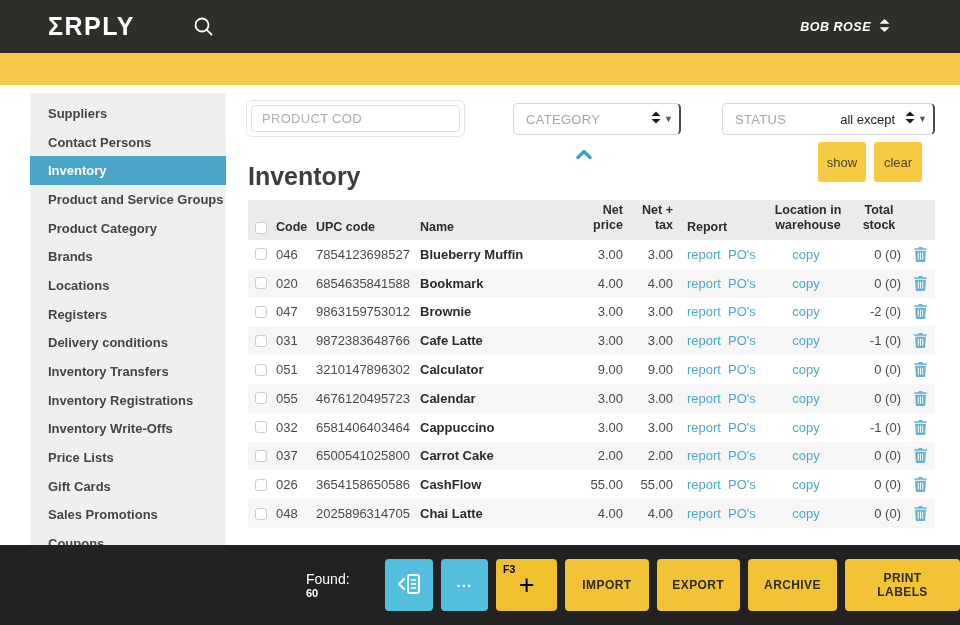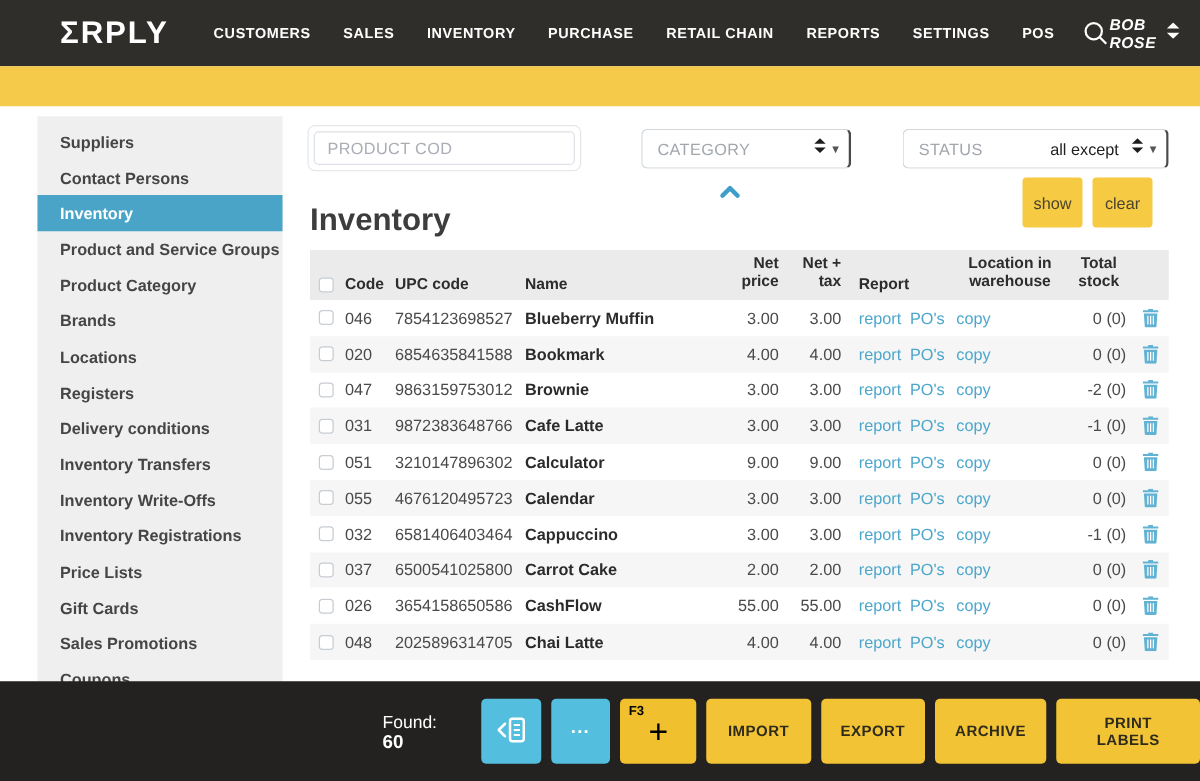--- a/index.html
+++ b/index.html
@@ -75,61 +75,51 @@
   .c { padding:0 2px; }
   .cb-c { display:flex; justify-content:center; }
   .cb { width:12px; height:12px; border:1px solid #c8cdd2; border-radius:3px;
     background:#fff; display:inline-block; cursor:pointer; }
   .name, .h-name { font-weight:700; color:#2b2b2b; }
   .num { text-align:right; padding-right:4px; }
   .h-r { text-align:right; padding-right:4px; }
   .h-c { text-align:center; }
   .rep { padding-left:10px; display:flex; gap:7px; }
   .h-rep { padding-left:10px; }
-  .loc { text-align:left; padding-right:6px; }
+  .loc { text-align:center; padding-right:6px; }
   .lnk { color:var(--link,#4ea7cb); cursor:pointer; text-decoration:none; }
   .trash-c { display:flex; justify-content:center; }
   .trash-btn { color:#62b3d3; cursor:pointer; display:flex; }
 
   
   .actionbar { position:absolute; left:0; bottom:0; width:960px; height:80px;
     background:#232221; z-index:3; display:flex; align-items:center;
     padding-left:278px; gap:8px; }
   .found { color:#fff; margin-right:8px; width:64px;margin-left:28px; }
   .found-label { font-size:14px; }
-  .found-count { font-size:15px; font-weight:700; }
+  .found-count { font-size:11px; font-weight:700; }
   .abtn { height:52px; border:none; border-radius:4px; cursor:pointer;
     font-family:"Liberation Sans",sans-serif; }
   .abtn-blue { width:48px; background:var(--blue-btn,#53bedd); color:#fff;
     display:flex; align-items:center; justify-content:center; }
   .abtn-dots { font-size:15px; font-weight:700; letter-spacing:1px; padding-bottom:8px; }
   .abtn-f3 { width:62px; background:#f0c02f; position:relative; color:#000000; }
   .f3-key { position:absolute; top:4px; left:7px; font-size:10.5px; font-weight:700; }
   .f3-plus { font-size:27px; font-weight:400; line-height:1; }
   .abtn-yellow { background:var(--accent-btn2,#f2c435); color:#2f2b1c;
     font-size:12px; font-weight:700; letter-spacing:.4px; padding:0 14px; }
   .w-import,.w-export { width:84px; } .w-archive { width:90px; } .w-print { width:116px; }
 </style>
 </head>
 <body>
 
 <div class="app">
 
   <header class="topnav">
     <div class="logo">ΣRPLY</div>
-    <nav class="menu" id="main-menu">
-        <div class="menu-item">CUSTOMERS</div>
-        <div class="menu-item">SALES</div>
-        <div class="menu-item">INVENTORY</div>
-        <div class="menu-item">PURCHASE</div>
-        <div class="menu-item">RETAIL CHAIN</div>
-        <div class="menu-item">REPORTS</div>
-        <div class="menu-item">SETTINGS</div>
-        <div class="menu-item">POS</div>
-      </nav>
     <div class="search-btn">
       <svg width="22" height="22" viewBox="0 0 22 22" fill="none" stroke="#fff" stroke-width="1.8">
         <circle cx="9" cy="9" r="6.5"></circle>
           <line x1="13.8" y1="13.8" x2="19" y2="19"></line>
       </svg>
     </div>
     <div class="user">
       <span class="user-name">BOB ROSE</span>
       <span>
         <svg width="11" height="13" viewBox="0 0 11 13" fill="#fff">
@@ -146,22 +136,22 @@
       <div class="side-item">Suppliers</div>
       <div class="side-item">Contact Persons</div>
       <div class="side-item active">Inventory</div>
       <div class="side-item">Product and Service Groups</div>
       <div class="side-item">Product Category</div>
       <div class="side-item">Brands</div>
       <div class="side-item">Locations</div>
       <div class="side-item">Registers</div>
       <div class="side-item">Delivery conditions</div>
       <div class="side-item">Inventory Transfers</div>
+      <div class="side-item">Inventory Registrations</div>
       <div class="side-item">Inventory Write-Offs</div>
-      <div class="side-item">Inventory Registrations</div>
       <div class="side-item">Price Lists</div>
       <div class="side-item">Gift Cards</div>
       <div class="side-item">Sales Promotions</div>
       <div class="side-item">Coupons</div>
     </aside>
 
   <main class="main">
 
     <div class="input-wrap">
       <input type="text" placeholder="PRODUCT COD" style="">

